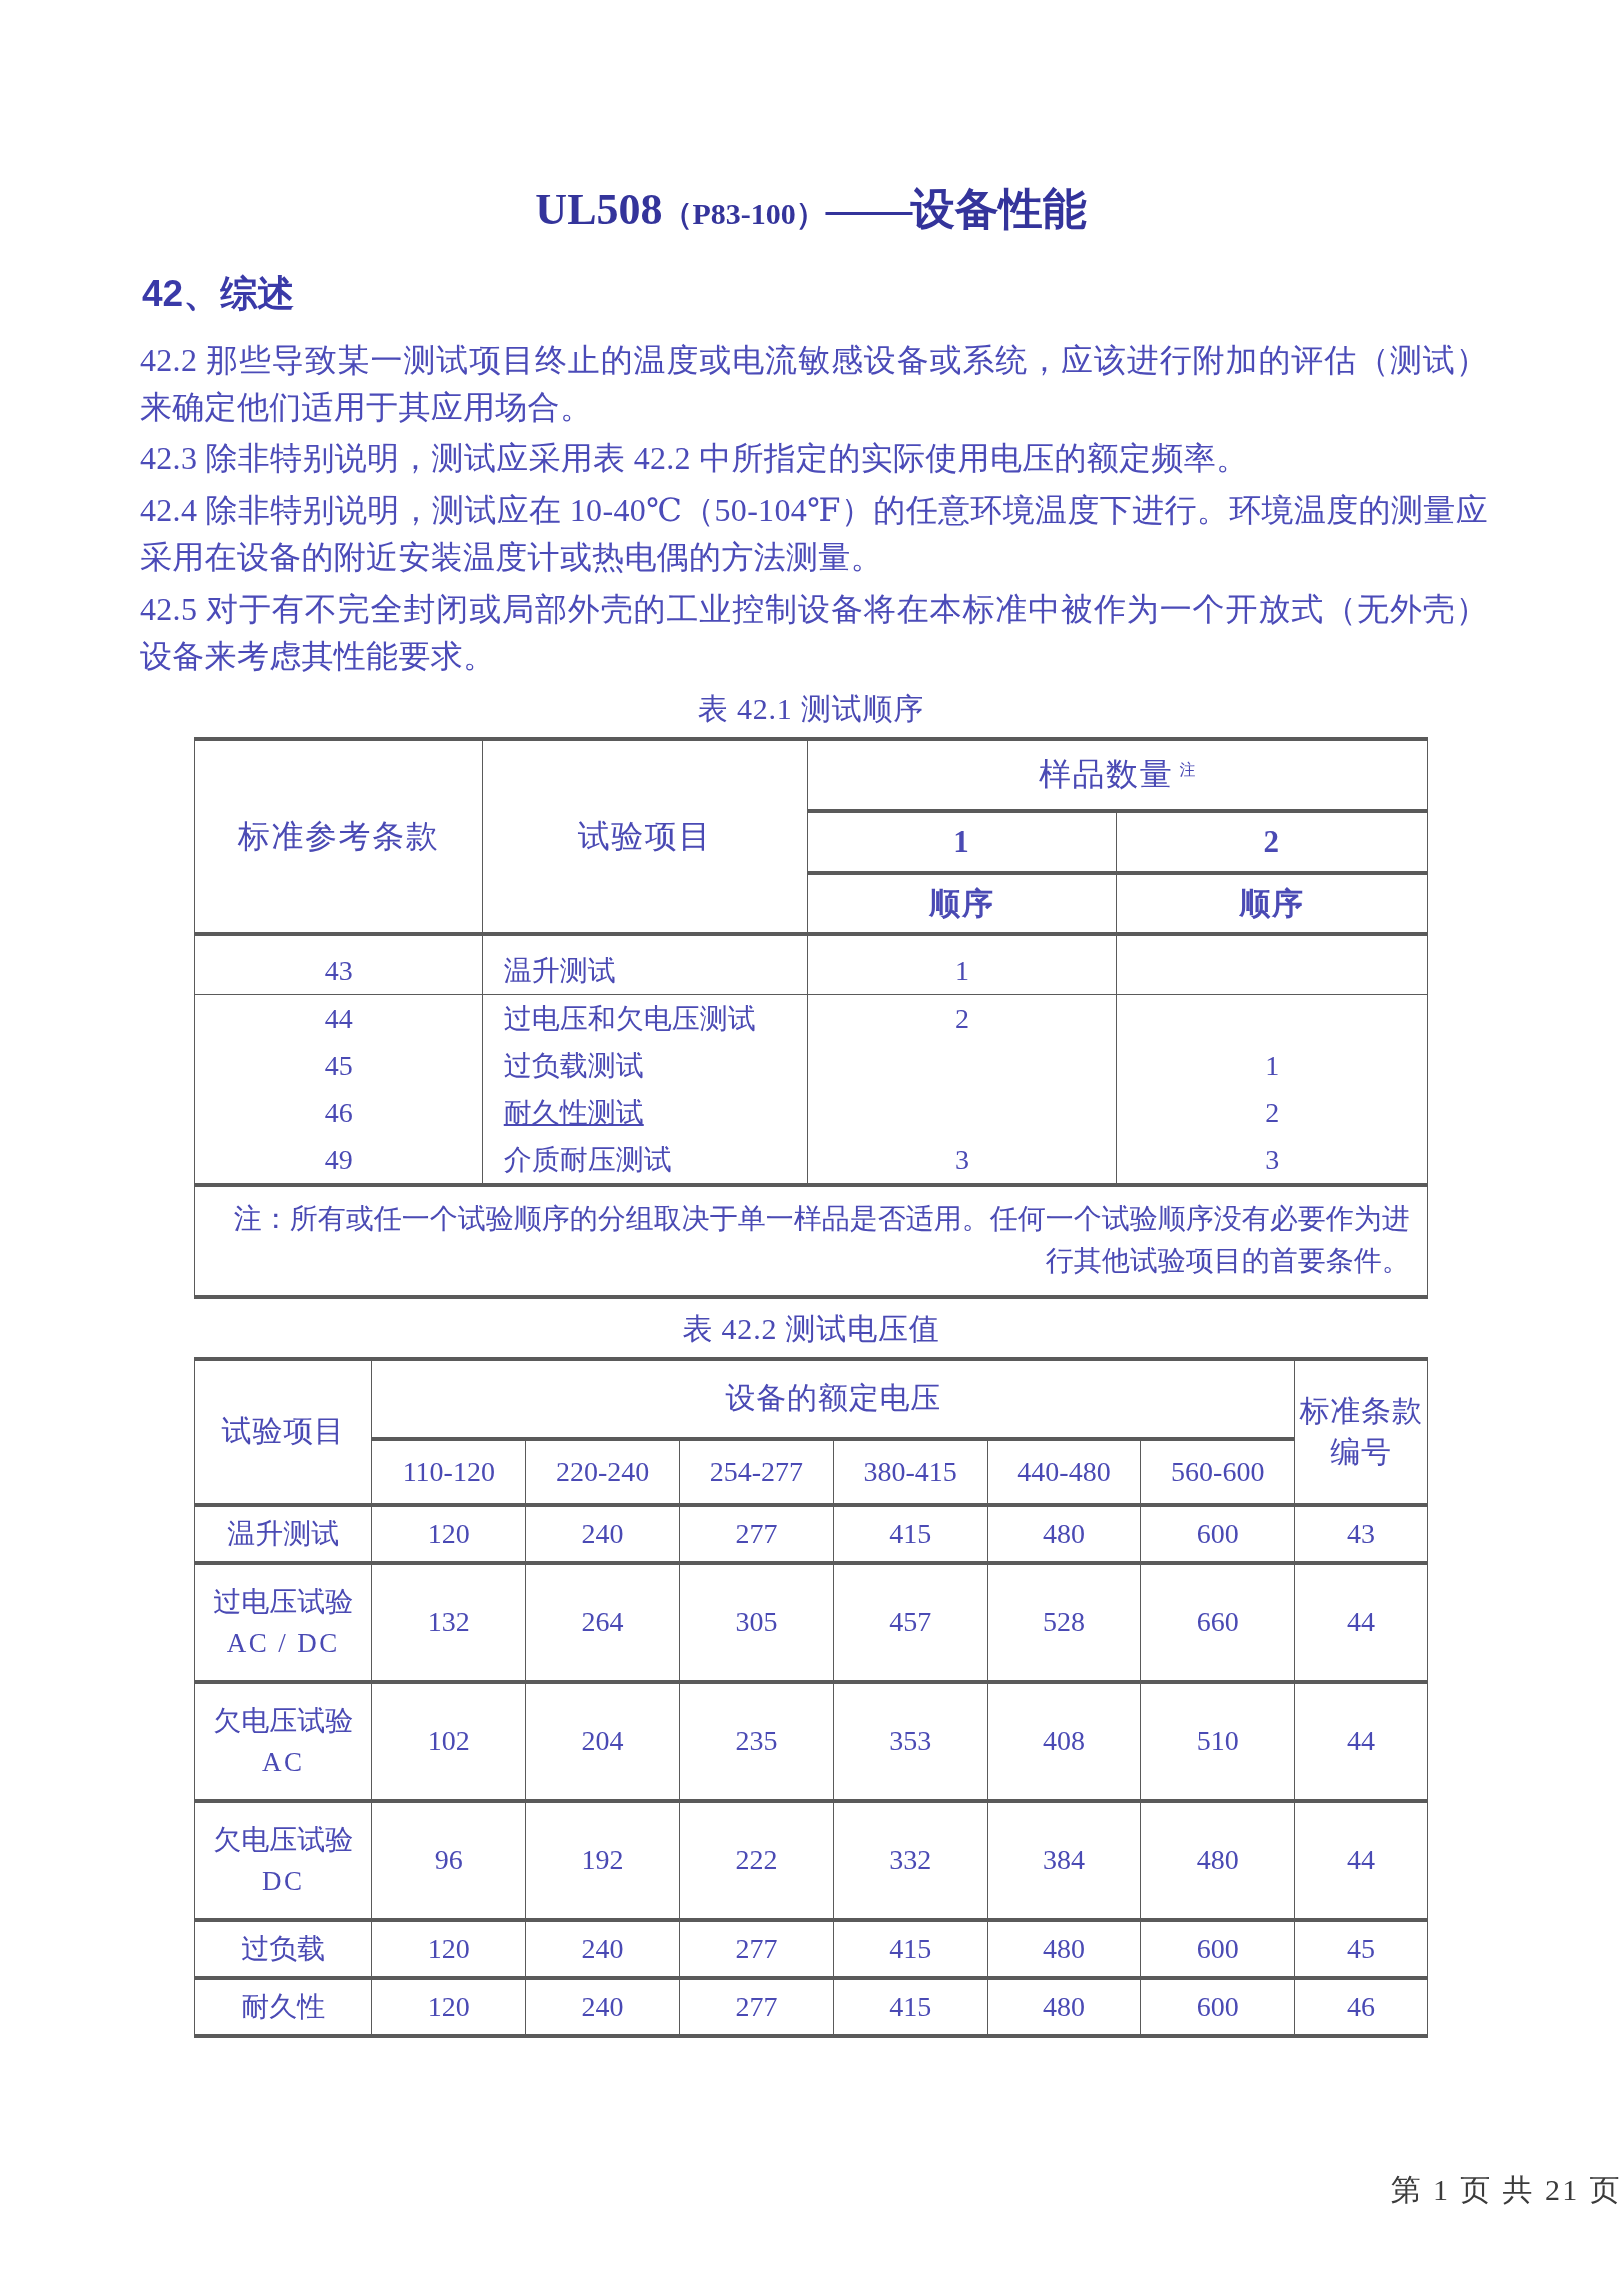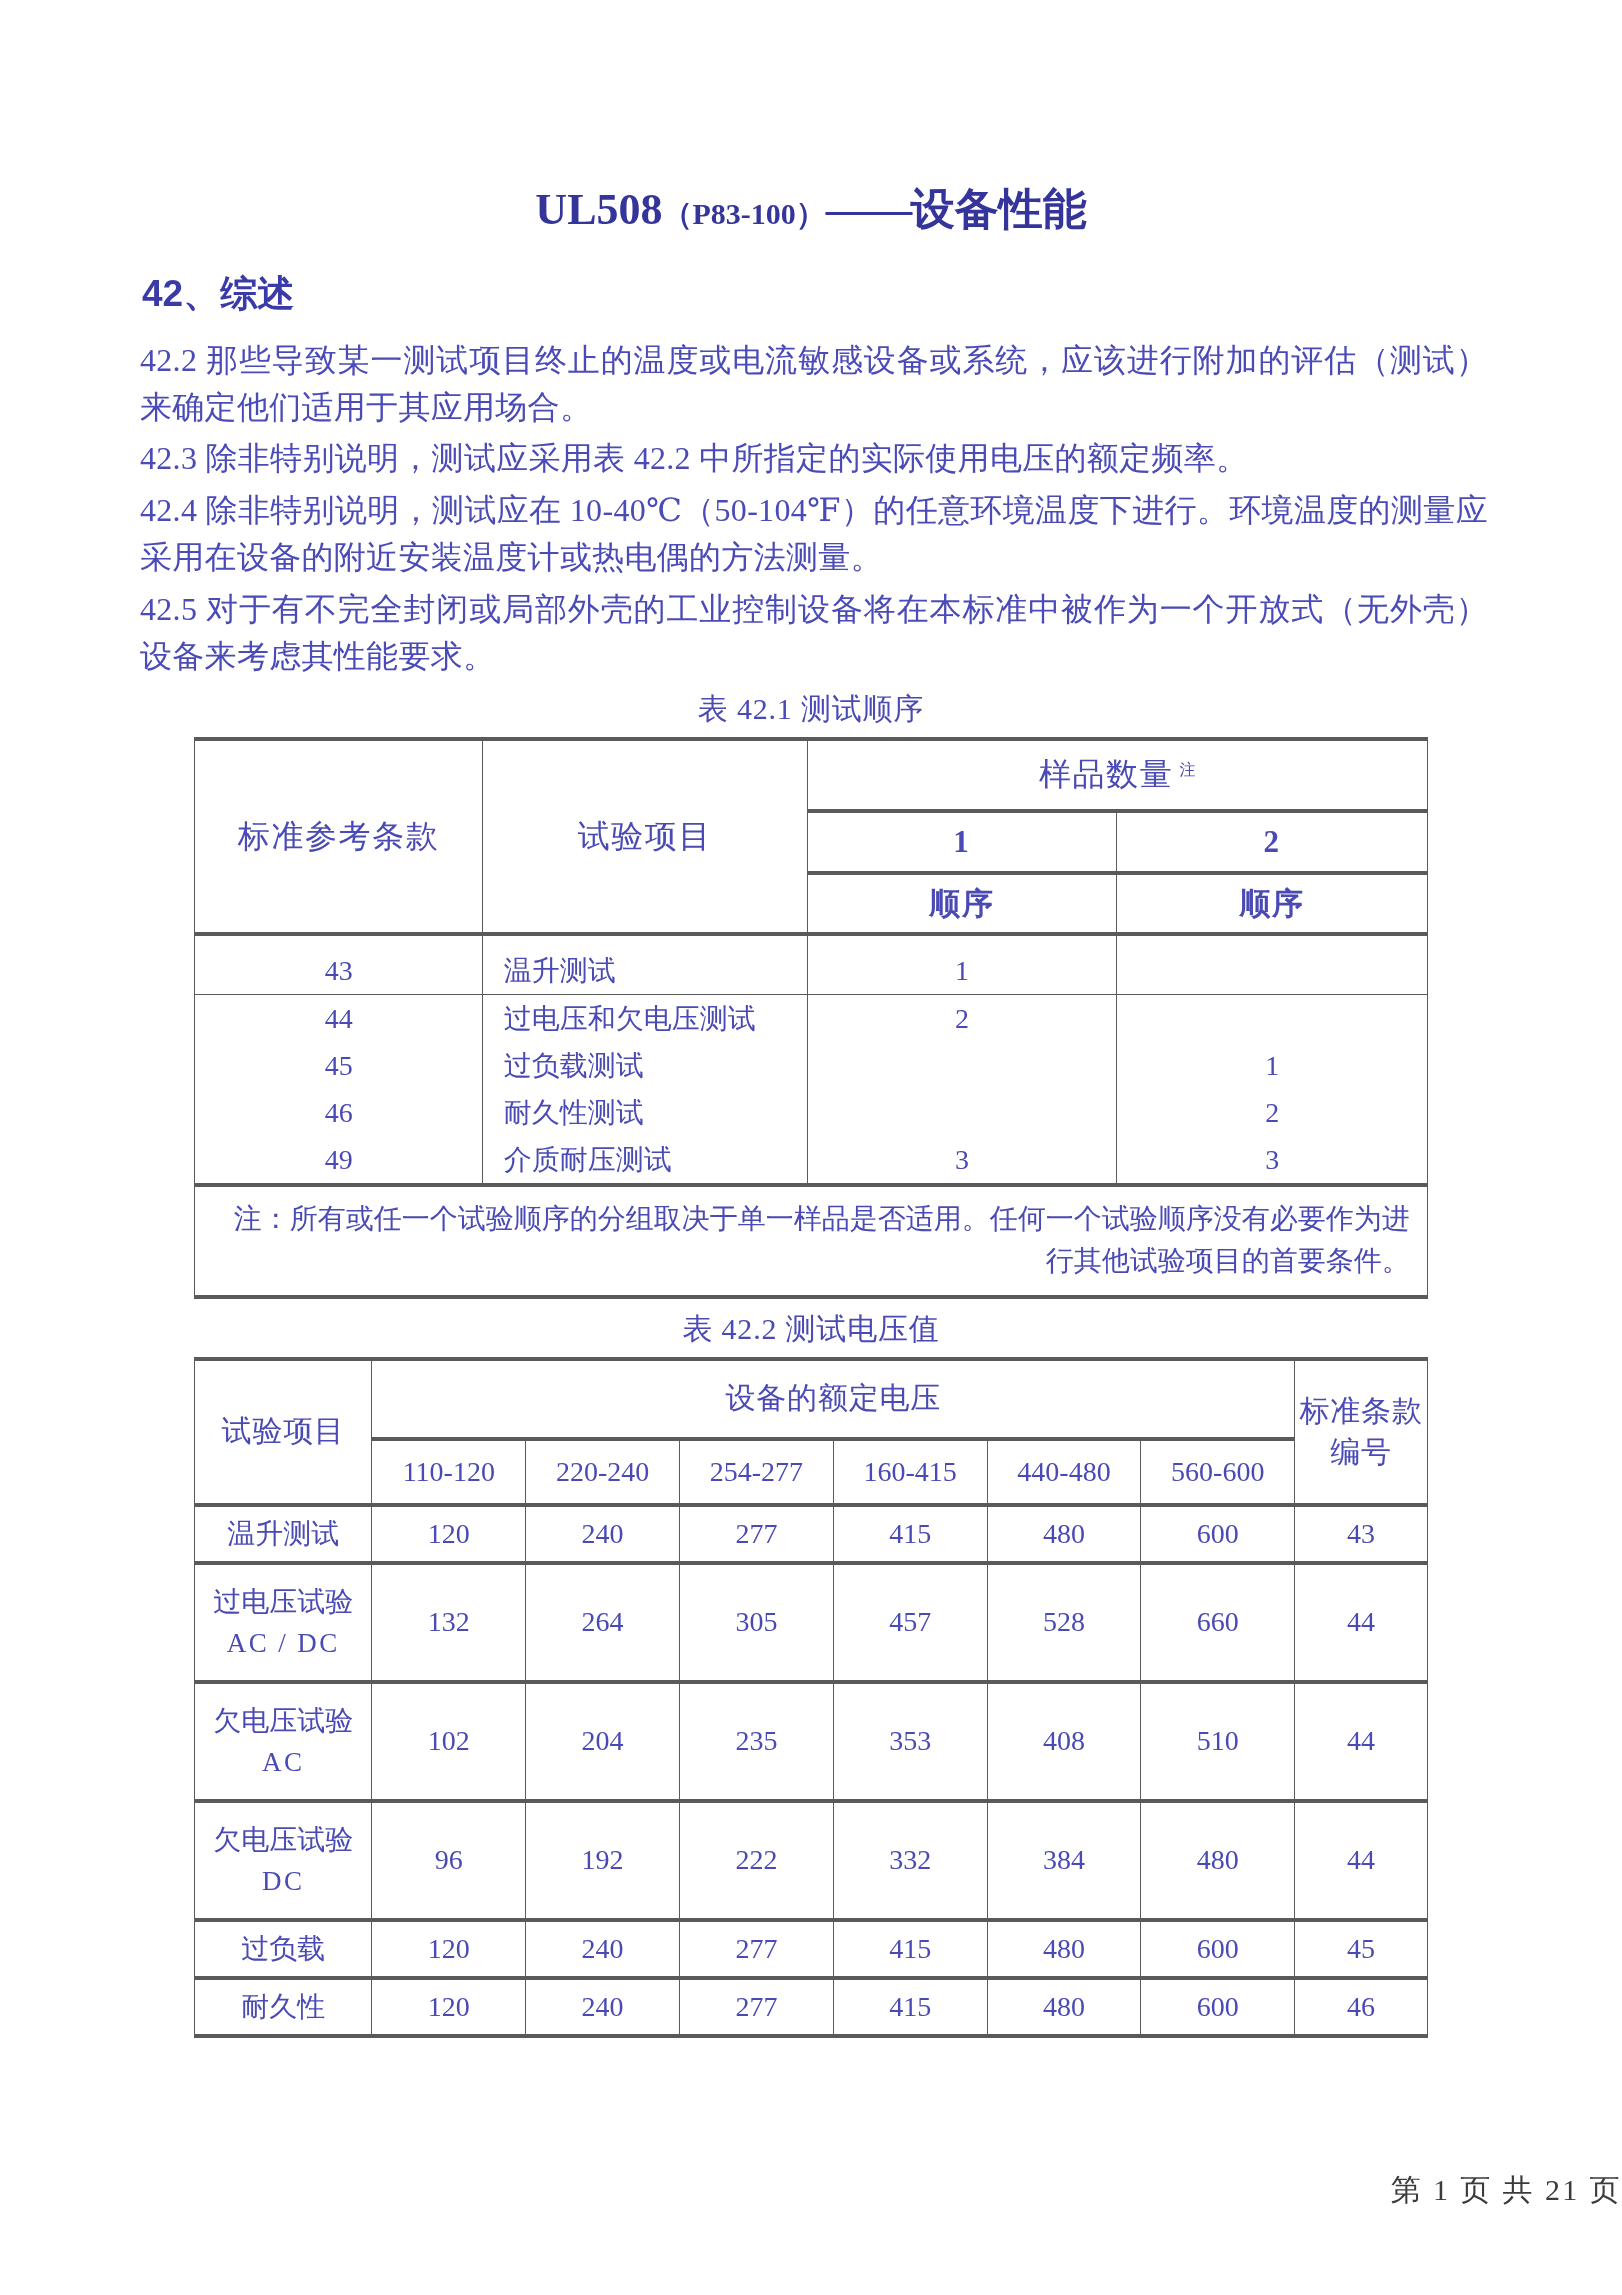--- a/index.html
+++ b/index.html
@@ -189,21 +189,21 @@
           <td class="c-s2 body-cell" style="border-top:none;border-bottom:none;"></td>
         </tr>
         <tr>
           <td class="c-ref body-cell" style="border-top:none;border-bottom:none;">45</td>
           <td class="c-item body-cell" style="border-top:none;border-bottom:none;">过负载测试</td>
           <td class="c-s1 body-cell" style="border-top:none;border-bottom:none;"></td>
           <td class="c-s2 body-cell" style="border-top:none;border-bottom:none;">1</td>
         </tr>
         <tr>
           <td class="c-ref body-cell" style="border-top:none;border-bottom:none;">46</td>
-          <td class="c-item body-cell" style="border-top:none;border-bottom:none;">耐久性测试</td>
+          <td class="c-item body-cell" style="border-top:none;border-bottom:none;text-decoration:underline;">耐久性测试</td>
           <td class="c-s1 body-cell" style="border-top:none;border-bottom:none;"></td>
           <td class="c-s2 body-cell" style="border-top:none;border-bottom:none;">2</td>
         </tr>
         <tr>
           <td class="c-ref body-cell thick-b" style="border-top:none;">49</td>
           <td class="c-item body-cell thick-b" style="border-top:none;">介质耐压测试</td>
           <td class="c-s1 body-cell thick-b" style="border-top:none;">3</td>
           <td class="c-s2 body-cell thick-b" style="border-top:none;">3</td>
         </tr>
 
@@ -223,21 +223,21 @@
           <td class="hd-group outer-top" colspan="6">设备的额定电压</td>
           <td class="c-ref hd-group outer-top" rowspan="2">
             <div>标准条款</div>
             <div>编号</div>
           </td>
         </tr>
         <tr class="r-hdr2">
           <td class="c-v thick-t">110-120</td>
           <td class="c-v thick-t">220-240</td>
           <td class="c-v thick-t">254-277</td>
-          <td class="c-v thick-t">160-415</td>
+          <td class="c-v thick-t">380-415</td>
           <td class="c-v thick-t">440-480</td>
           <td class="c-v thick-t">560-600</td>
         </tr>
 
         <tr class="r-short">
           <td class="c-name rowname thick-t">
             <div>温升测试</div>
           </td>
           <td class="c-v thick-t">120</td>
           <td class="c-v thick-t">240</td>

